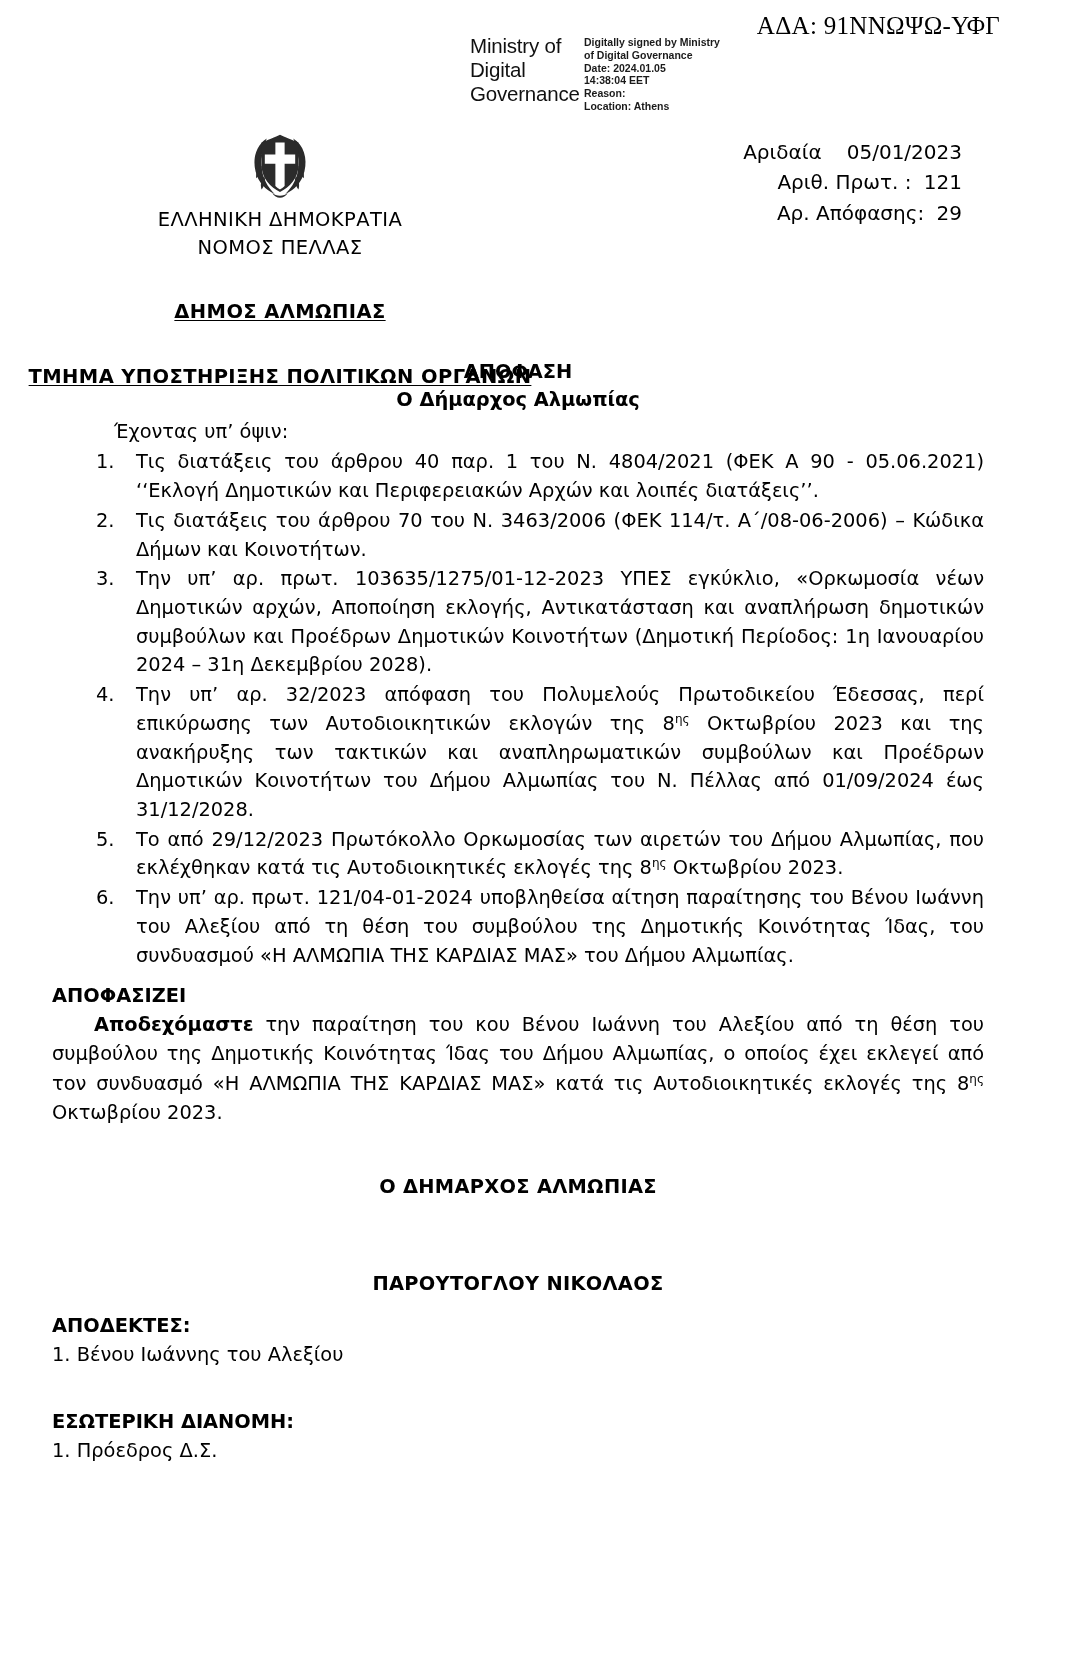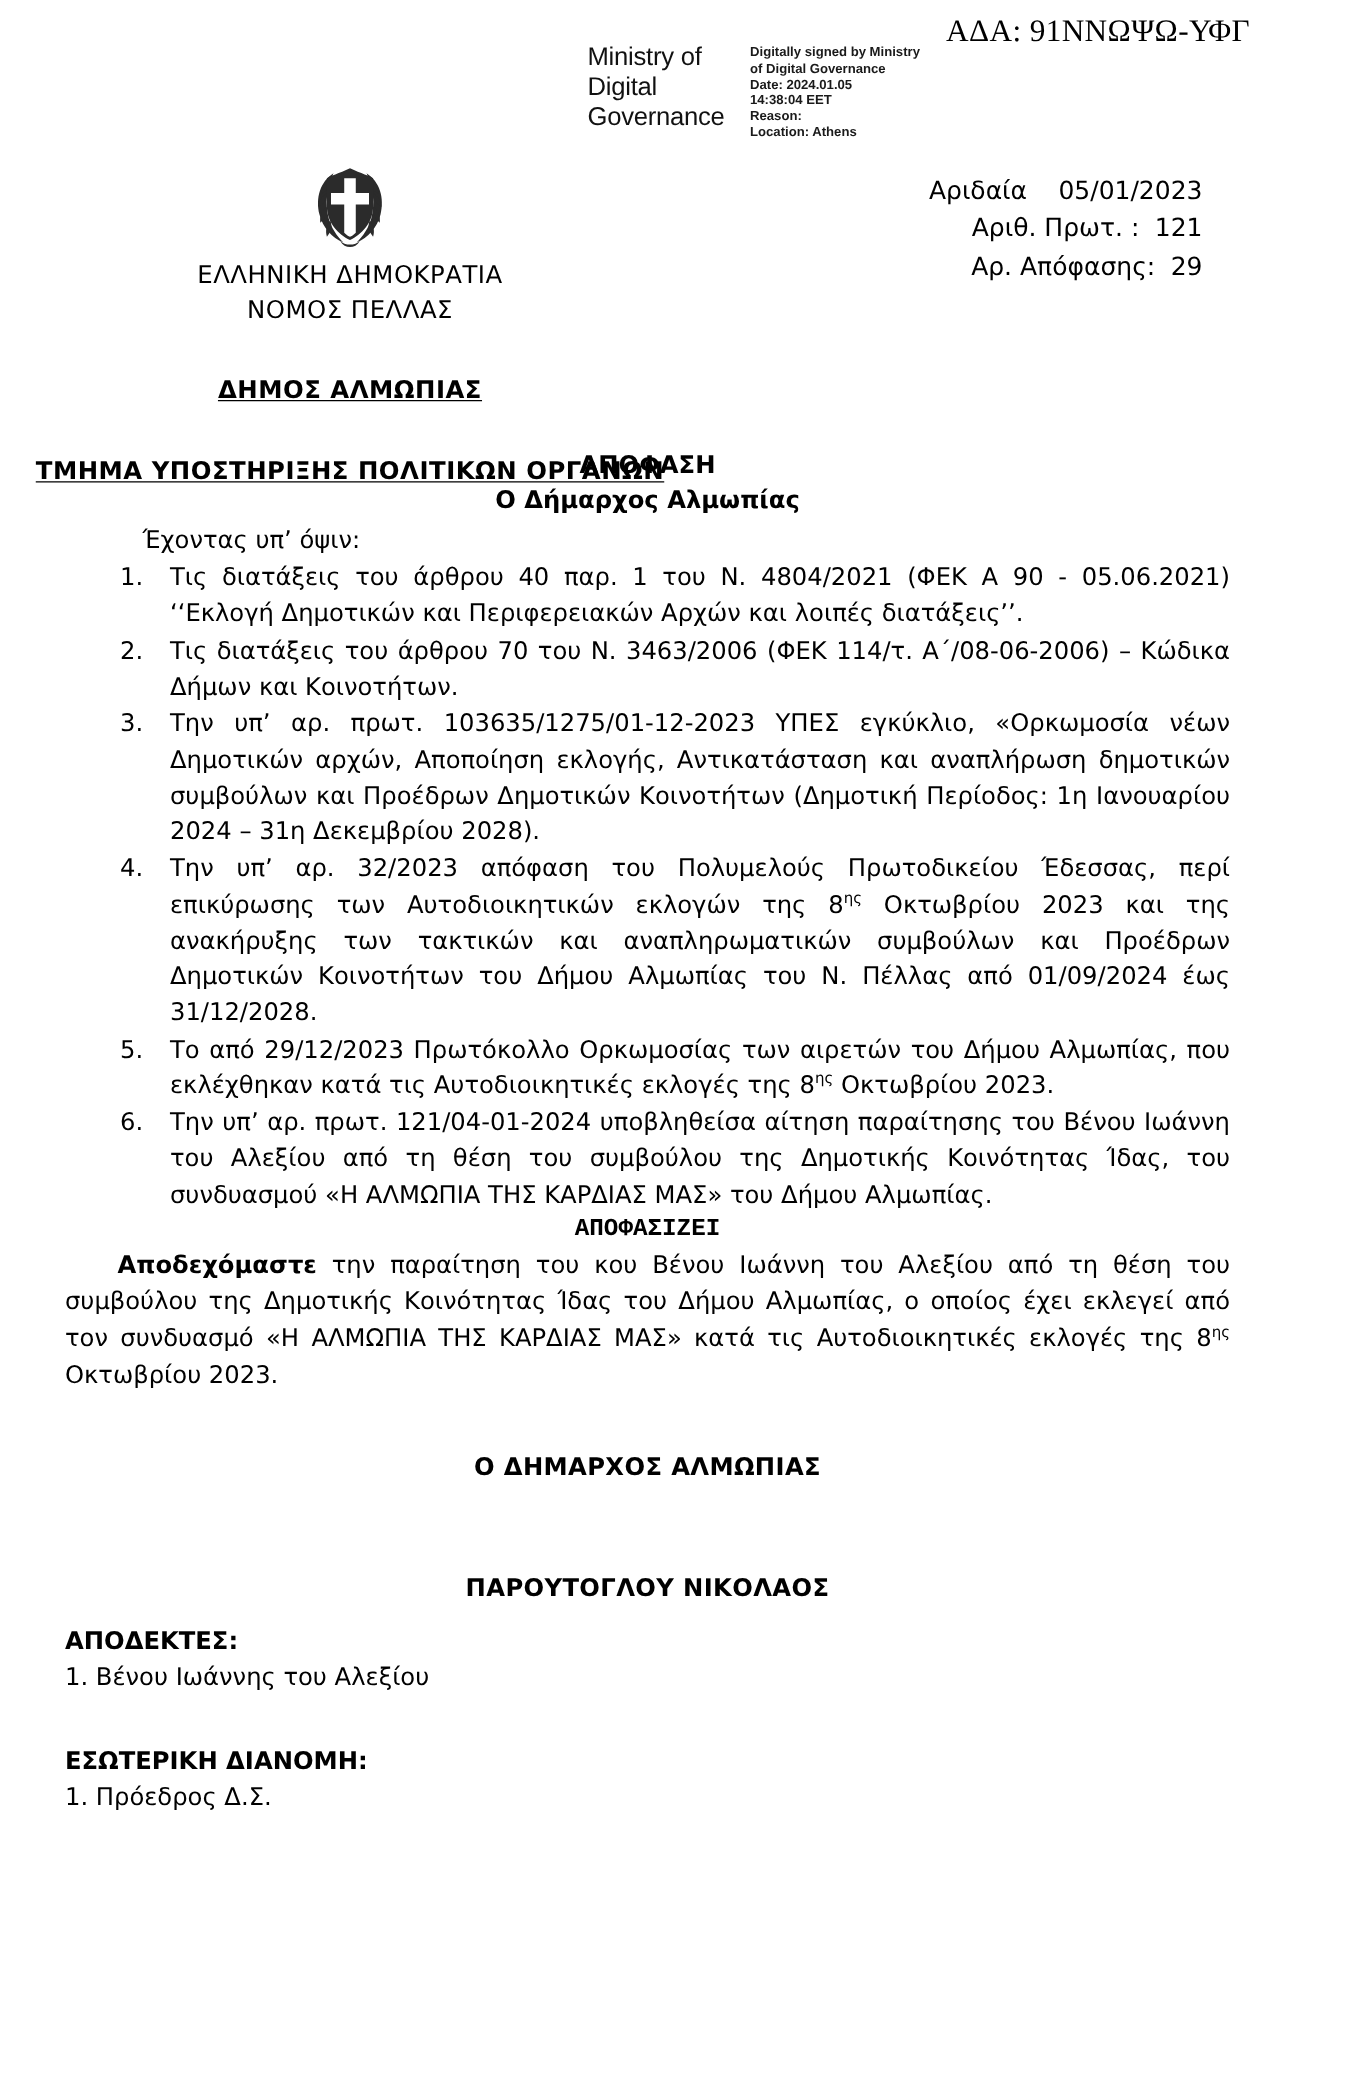--- a/index.html
+++ b/index.html
@@ -19,21 +19,21 @@
   }
 
   
   .sig-strip {
     position: absolute;
     left: 470px;
     top: 34px;
     width: 420px;
     display: flex;
     align-items: flex-start;
-    gap: 22px;
+    gap: 6px;
   }
   .sig-ministry {
     font-family: "Liberation Sans", sans-serif;
     font-size: 20.5px;
     line-height: 1.18;
     color: #111;
     width: 108px;
     letter-spacing: -0.2px;
   }
   .sig-details {
@@ -137,25 +137,24 @@
   ol.clauses > li::before {
     content: counter(clause) ".";
     position: absolute;
     left: 0;
     top: 0;
     width: 26px;
     text-align: left;
   }
 
   .decides {
-    text-align: center;
-    font-weight: bold;
-    font-size: 19.4px;
-    margin-top: 2px;
-    font-family: Liberation Mono, monospace;
+    text-align: left;
+    font-weight: bold;
+    font-size: 19.4px;
+    margin-top: 14px;
   }
   .ruling {
     font-size: 19.4px;
     line-height: 1.5;
     text-align: justify;
     text-indent: 42px;
     margin-top: 3px;
   }
   .ruling b { font-weight: bold; }
 

